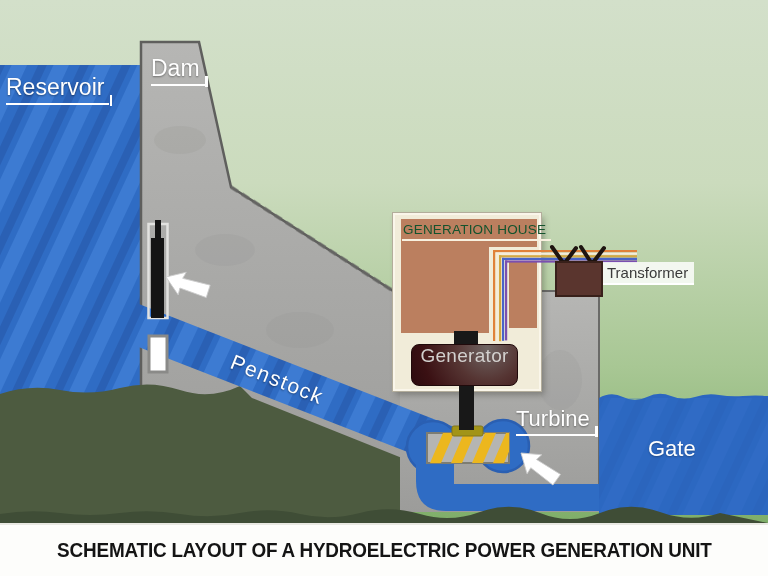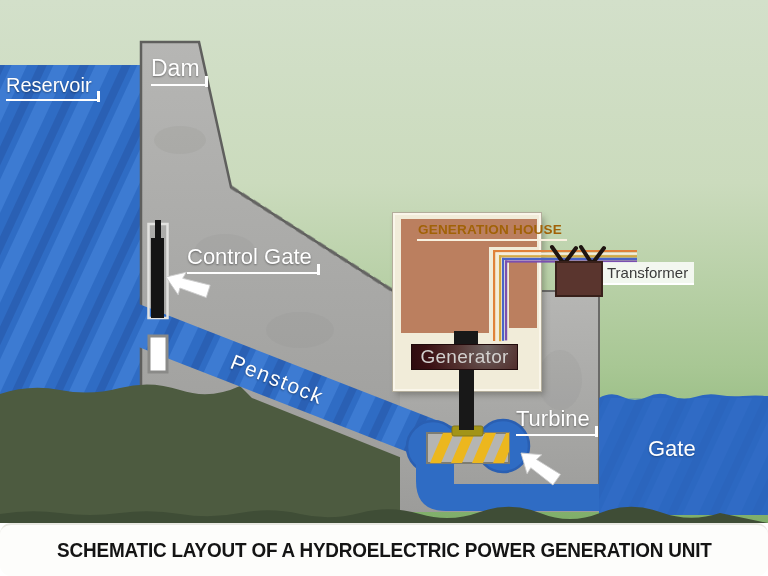--- a/index.html
+++ b/index.html
@@ -12,52 +12,52 @@
     position:absolute; left:393px; top:213px; width:148px; height:178px;
     background:#f1ecd9; border:2px solid #faf6ea;
     box-shadow:0 0 0 1px #b3ad9b, 3px 4px 6px rgba(50,50,40,.35);
     z-index:2;
   }
   #house .panel { position:absolute; background:#bb7f5f; }
   #panel-a { left:6px; top:4px; width:136px; height:114px; }
   #panel-notch { position:absolute; left:94px; top:32px; width:48px; height:86px; background:#f1ecd9; }
   #panel-b { left:114px; top:47px; width:28px; height:66px; }
   #gh-label {
-    position:absolute; left:22px; top:7px; font-size:13.5px; font-weight:bold;
-    color:#a16207; letter-spacing:.2px; white-space:nowrap;
+    position:absolute; left:7px; top:7px; font-size:13.5px; font-weight:normal;
+    color:#14532d; letter-spacing:.2px; white-space:nowrap;
     border-bottom:2px solid #f8f0df; padding:0 5px 2px 1px; display:inline-block;
   }
   #top-svg { z-index:3; pointer-events:none; }
   #generator {
-    position:absolute; left:411px; top:344px; width:107px; height:26px; z-index:4;
+    position:absolute; left:411px; top:344px; width:107px; height:42px; z-index:4;
     background:radial-gradient(circle at 72% 8%, #6f6563 0%, #553432 40%, #3a1013 78%, #2c0b0e 100%);
-    border:1px solid #200a0b; border-radius:0;
-    display:flex; align-items:center; justify-content:center;
+    border:1px solid #200a0b; border-radius:8px;
+    display:flex; justify-content:center;
   }
   #generator .gen-text { color:#d2d0ce; font-size:19px; letter-spacing:.3px; }
   .lbl {
     position:absolute; z-index:5; color:#fff; white-space:nowrap;
     text-shadow:0 1px 2px rgba(0,0,0,.4);
   }
   .underlined { border-bottom:2.5px solid #fff; padding:0 5px 2px 0; display:inline-block; position:relative; }
   .tick { position:absolute; right:-3px; bottom:-1px; width:2.5px; height:11px; background:#fff; }
-  #lbl-reservoir { left:6px; top:74px; font-size:20px;text-decoration:underline; }
+  #lbl-reservoir { left:6px; top:74px; font-size:23px;text-decoration:underline; }
   #lbl-dam { left:151px; top:55px; font-size:23px;text-decoration:underline; }
   #lbl-control-gate { left:187px; top:244px; font-size:22px; }
   #lbl-penstock { left:236px; top:350px; font-size:21px; letter-spacing:1.5px; transform:rotate(22deg); transform-origin:0 0; }
   #lbl-turbine { left:516px; top:406px; font-size:22px; }
   #lbl-river { left:648px; top:436px; font-size:22px; text-shadow:0 1px 2px rgba(0,0,0,.3); }
   #lbl-transformer {
     left:603px; top:262px; font-size:15px; color:#3b3b3b; text-shadow:none;
     background:rgba(255,255,255,.82); padding:2px 6px 2px 4px; border-bottom:2px solid #fff;
   }
   #title-bar {
     position:absolute; left:0; top:523px; width:768px; height:53px; background:#fdfdfb;
     border-top:2px solid #e9e9e3;
-    display:flex; align-items:center; justify-content:center;border-radius:11px;
+    display:flex; align-items:center; justify-content:center;
   }
   #title-bar h1 {
     font-size:19.5px; font-weight:700; color:#141414; letter-spacing:-.2px;
     transform:scaleX(.97); white-space:nowrap;
   }
 </style>
 </head>
 <body>
 
 <div id="stage">
@@ -167,23 +167,20 @@
     <div id="generator">
       <span class="gen-text">Generator</span>
     </div>
 
     <div class="lbl" id="lbl-reservoir">
       <span class="underlined">Reservoir</span><span class="tick"></span>
     </div>
     <div class="lbl" id="lbl-dam">
       <span class="underlined">Dam</span><span class="tick"></span>
     </div>
-    <div class="lbl" id="lbl-control-gate">
-      <span class="underlined">Control Gate</span><span class="tick"></span>
-    </div>
     <div class="lbl" id="lbl-penstock">Penstock</div>
     <div class="lbl" id="lbl-transformer">Transformer</div>
     <div class="lbl" id="lbl-turbine">
       <span class="underlined">Turbine</span><span class="tick"></span>
     </div>
     <div class="lbl" id="lbl-river">Gate</div>
   </div>
 
   <div id="title-bar">
     <h1>SCHEMATIC LAYOUT OF A HYDROELECTRIC POWER GENERATION UNIT</h1>

